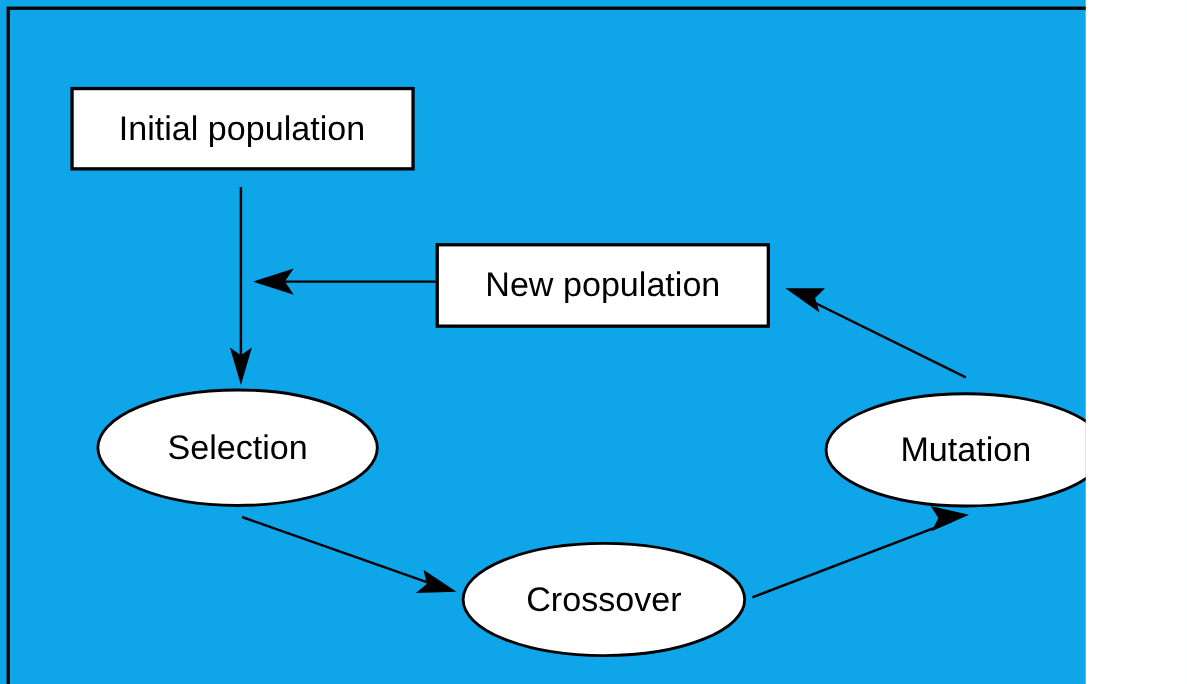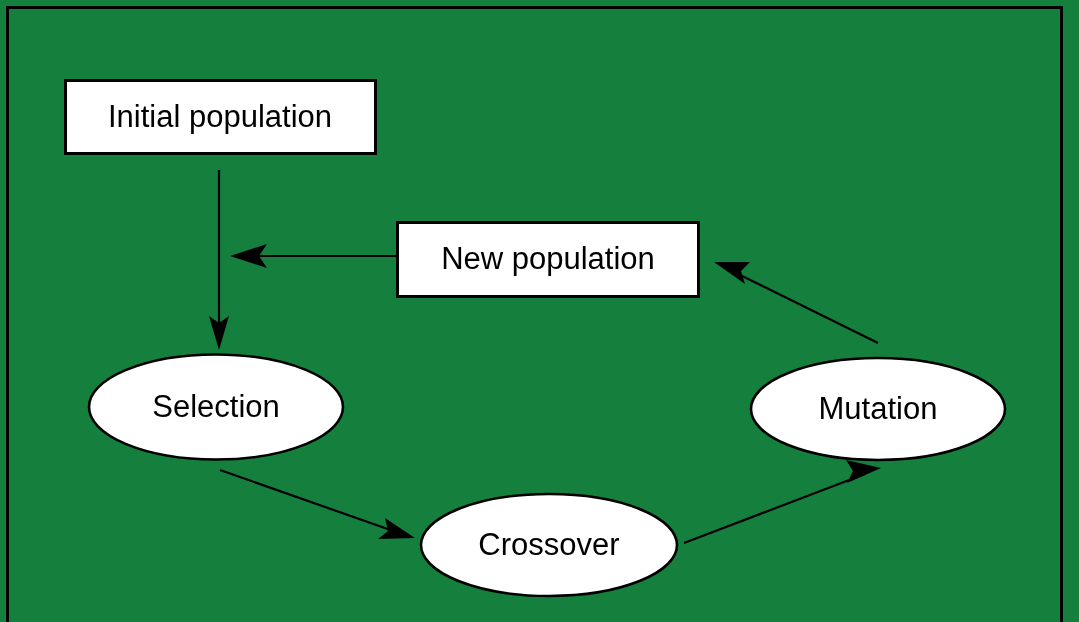--- a/index.html
+++ b/index.html
@@ -6,23 +6,23 @@
   html, body {
     margin: 0;
     padding: 0;
     background: #ffffff;
   }
   body {
     font-family: "Liberation Sans", sans-serif;
   }
   #canvas {
     position: relative;
-    width: 1079px;
+    width: 987px;
     height: 622px;
-    background: #15803d;
+    background: #0ea5e9;
     overflow: hidden;
   }
   #diagram-svg {
     position: absolute;
     left: 0;
     top: 0;
     width: 1079px;
     height: 622px;
     display: block;
   }

